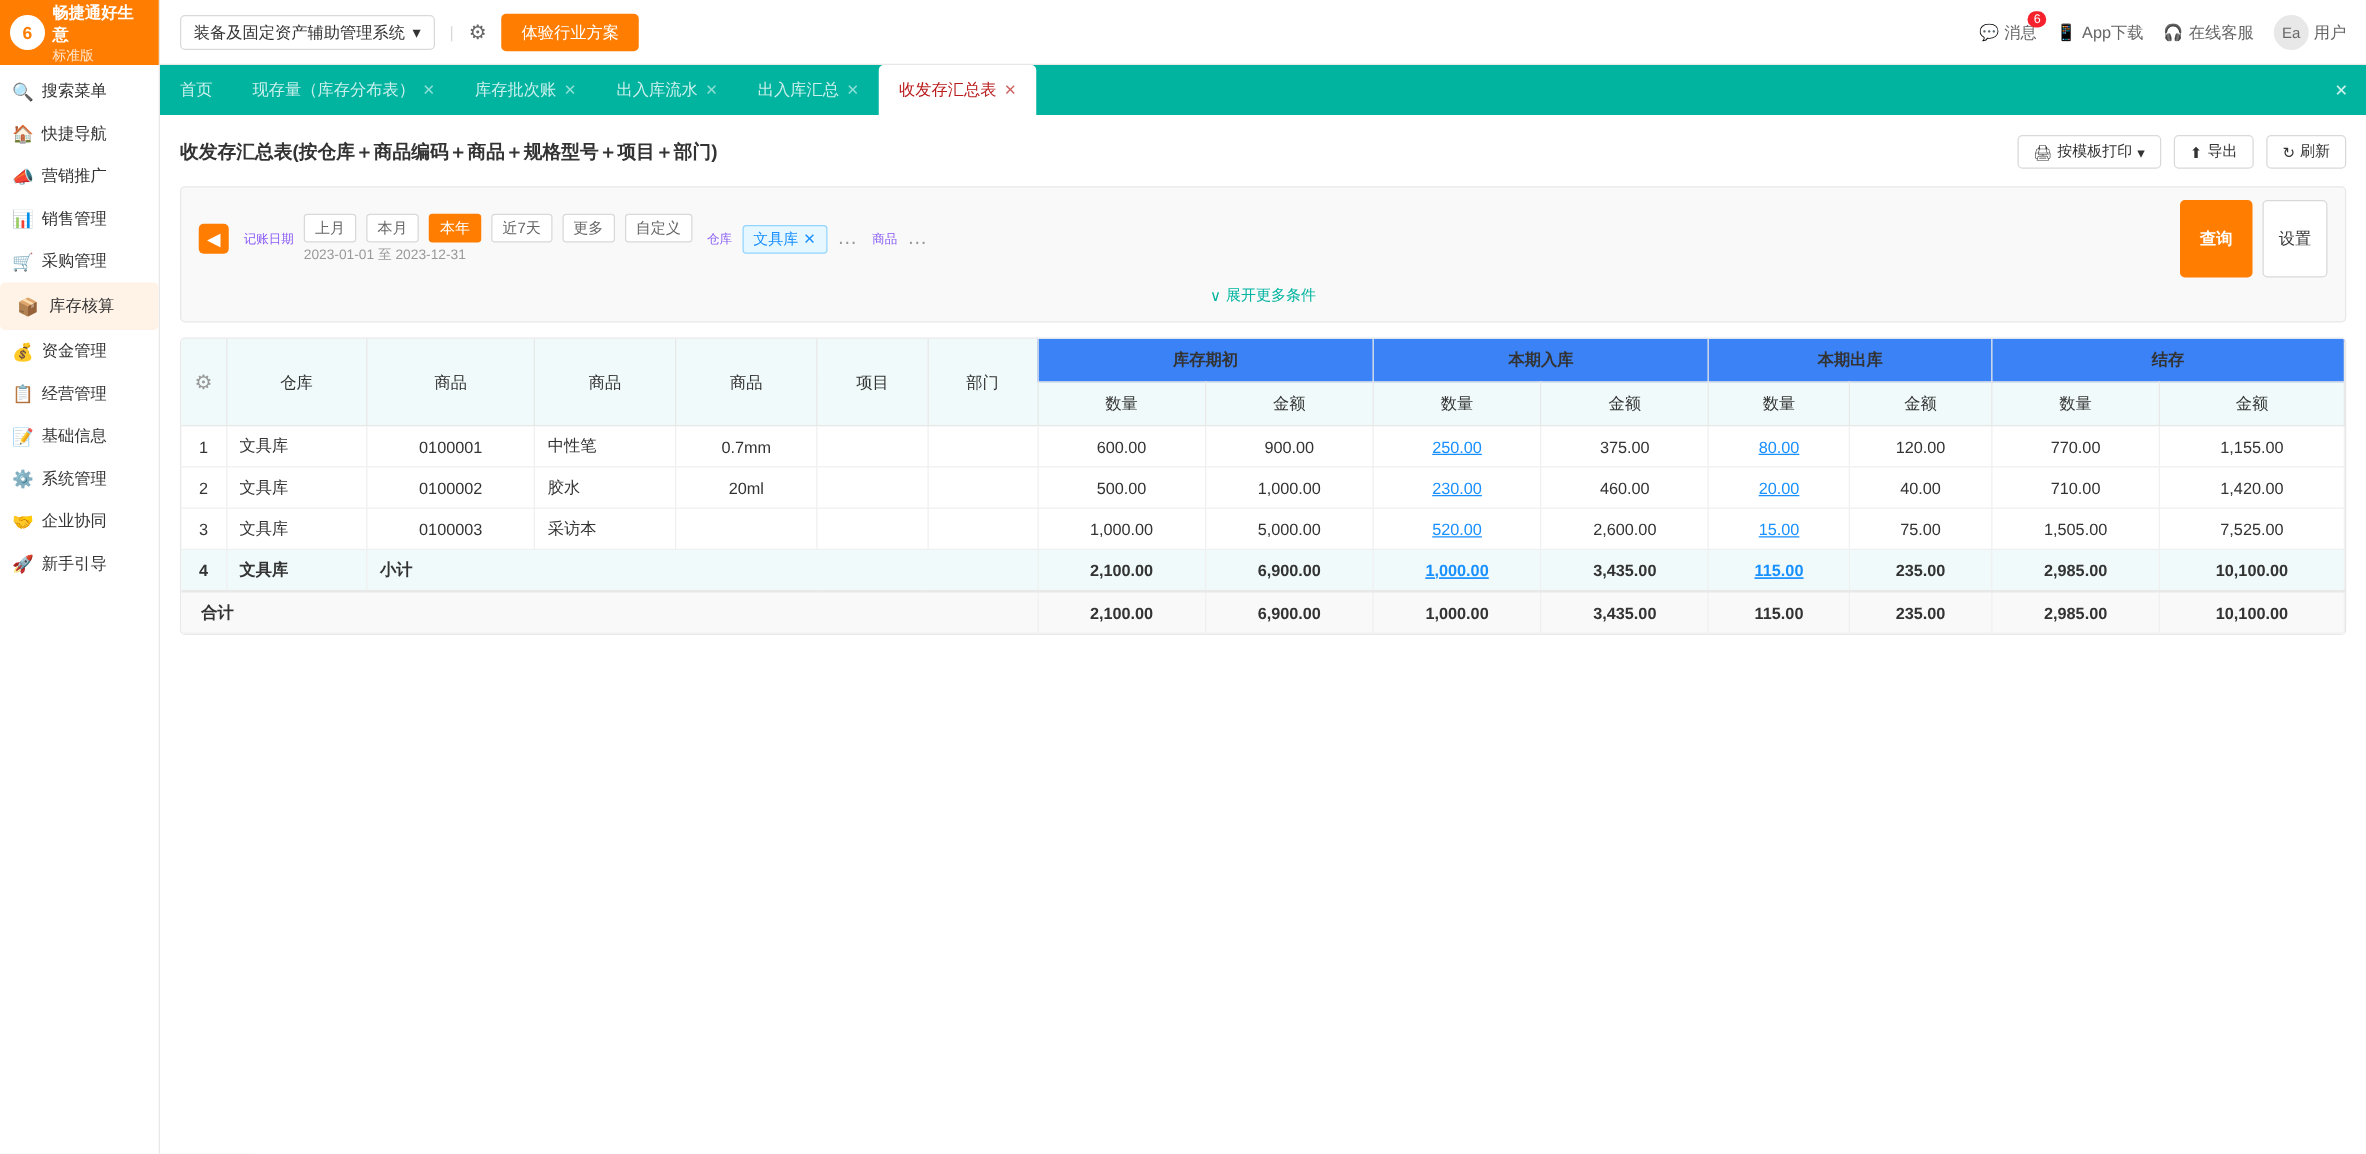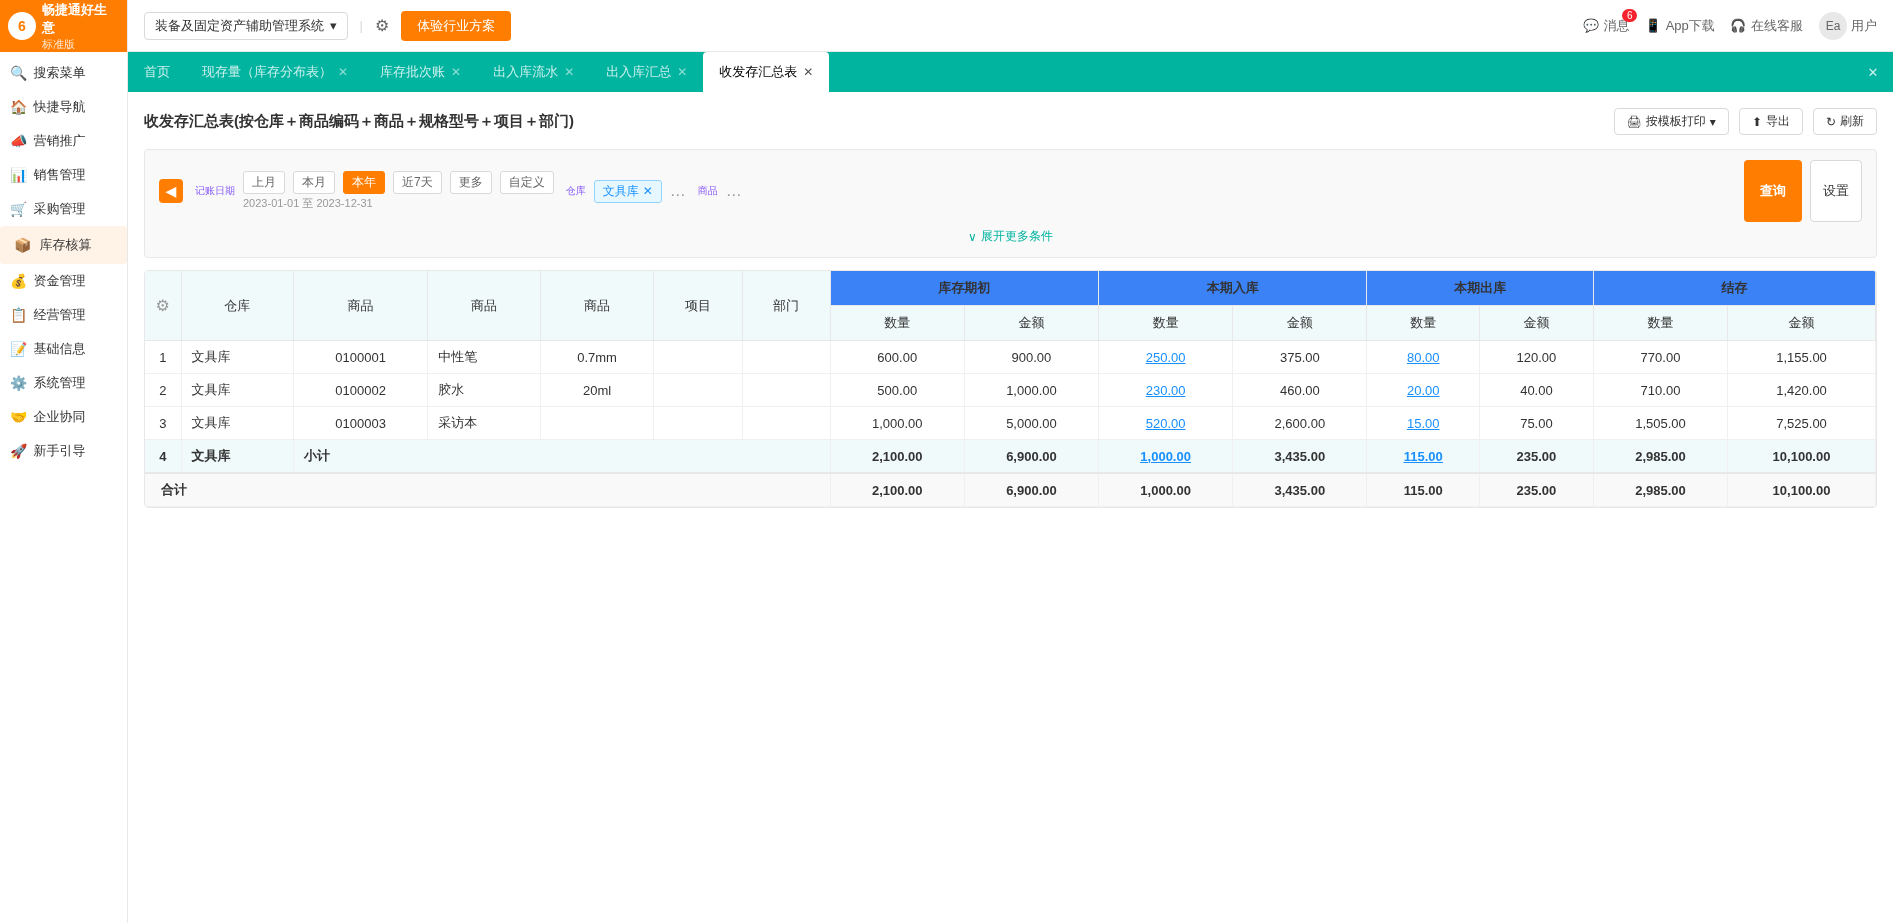--- a/index.html
+++ b/index.html
@@ -24,21 +24,21 @@
     .topbar-system-select { border: 1px solid #d9d9d9; border-radius: 4px; padding: 4px 10px; font-size: 13px; color: #333; background: #fff; display: flex; align-items: center; gap: 6px; cursor: pointer; }
     .topbar-btn-experience { background: #ff7d00; color: #fff; border: none; border-radius: 4px; padding: 6px 16px; font-size: 13px; cursor: pointer; }
     .topbar-right { display: flex; align-items: center; gap: 16px; margin-left: auto; }
     .topbar-right-item { display: flex; align-items: center; gap: 4px; color: #666; cursor: pointer; font-size: 13px; position: relative; }
     .badge { background: #f5222d; color: #fff; border-radius: 10px; font-size: 10px; padding: 1px 5px; position: absolute; top: -8px; right: -8px; }
     .topbar-avatar { width: 28px; height: 28px; background: #e8e8e8; border-radius: 50%; display: flex; align-items: center; justify-content: center; font-size: 12px; color: #666; }
 
     
     .tabs { background: #00b4a0; display: flex; align-items: center; flex-shrink: 0; height: 40px; }
     .tab { padding: 0 16px; height: 40px; display: flex; align-items: center; gap: 6px; cursor: pointer; color: rgba(255,255,255,0.8); font-size: 13px; white-space: nowrap; }
-    .tab.active { background: #fff; color: #000000; border-radius: 4px 4px 0 0; }
+    .tab.active { background: #fff; color: #b91c1c; border-radius: 4px 4px 0 0; }
     .tab-close { font-size: 12px; color: inherit; opacity: 0.7; }
     .tabs-end { width: 40px; height: 40px; display: flex; align-items: center; justify-content: center; cursor: pointer; color: rgba(255,255,255,0.8); margin-left: auto; }
 
     
     .content { flex: 1; overflow: auto; background: #f5f5f5; }
     .page-container { background: #fff; margin: 0; padding: 16px; min-height: 100%; }
 
     
     .page-title { font-size: 15px; font-weight: bold; color: #333; margin-bottom: 14px; display: flex; align-items: center; justify-content: space-between; }
     .page-title-actions { display: flex; align-items: center; gap: 10px; }

